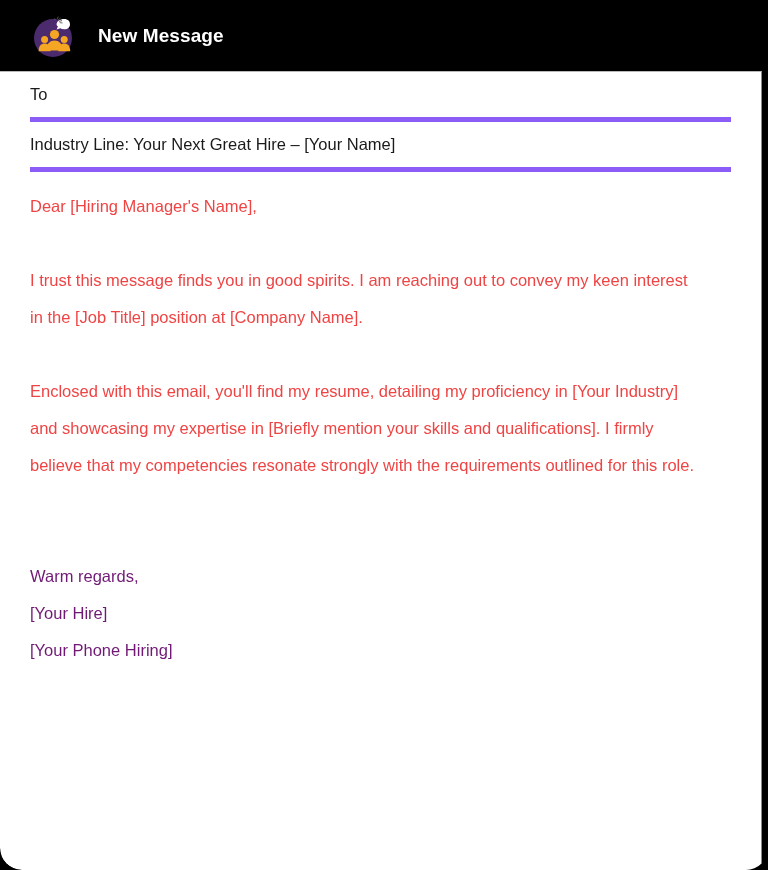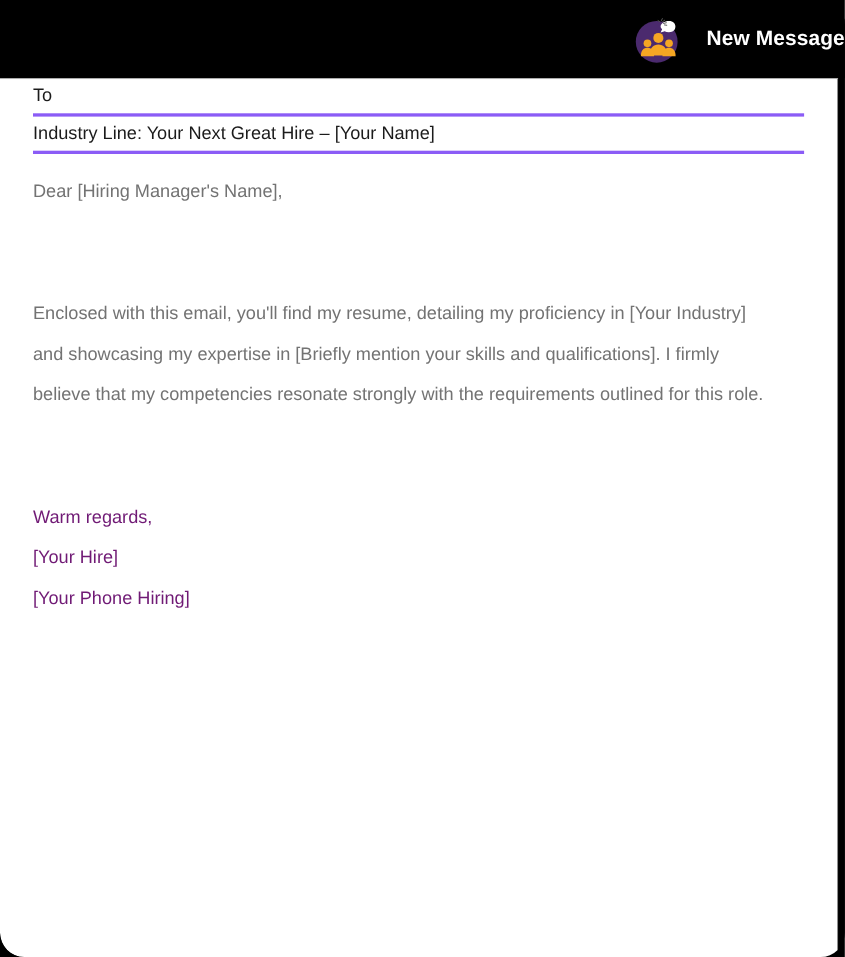--- a/index.html
+++ b/index.html
@@ -27,21 +27,20 @@
   }
 
   
   .titlebar {
     height: 71px;
     background: #000000;
     display: flex;
     align-items: center;
     padding-left: 32px;
     box-sizing: border-box;
-    justify-content: flex-end;
   }
   .app-logo {
     width: 46px;
     height: 46px;
     flex: 0 0 46px;
     position: relative;
   }
   .app-logo svg { display: block; }
   .app-title {
     color: #ffffff;
@@ -62,24 +61,24 @@
     background: #ffffff;
     border-top: 1px solid #b9b9b9;
     border-right: 1px solid #8a8a8a;
     border-bottom-left-radius: 22px;
     box-sizing: border-box;
     padding: 0 30px;
     overflow: hidden;
   }
 
   .field-row {
-    height: 34px;
+    height: 50px;
     display: flex;
     align-items: center;
-    border-bottom: 3px solid #8b5cf6;
+    border-bottom: 5px solid #8b5cf6;
     box-sizing: border-box;
   }
   .field-label,
   .field-value {
     font-size: 16.5px;
     color: #1b1b1b;
     line-height: 1.2;
     white-space: nowrap;
   }
   .field-input {
@@ -91,21 +90,21 @@
     color: #1b1b1b;
     width: 100%;
     padding: 0;
   }
 
   .body-area {
     padding-top: 16px;
   }
   .body-para {
     font-size: 16.5px;
-    color: #737373;
+    color: #ef4444;
     line-height: 37px;
     margin: 0;
     max-width: 672px;
   }
   .body-spacer {
     height: 37px;
   }
   .sig-line {
     font-size: 16.5px;
     color: #701a75;
@@ -151,20 +150,21 @@
     <div class="field-row">
       <span class="field-value">Industry Line: Your Next Great Hire – [Your Name]</span>
     </div>
 
     <div class="body-area">
 
       <p class="body-para">Dear [Hiring Manager's Name],</p>
 
       <div class="body-spacer"></div>
 
+      <p class="body-para">I trust this message finds you in good spirits. I am reaching out to convey my keen interest in the [Job Title] position at [Company Name].</p>
 
       <div class="body-spacer"></div>
 
       <p class="body-para">Enclosed with this email, you'll find my resume, detailing my proficiency in [Your Industry] and showcasing my expertise in [Briefly mention your skills and qualifications]. I firmly believe that my competencies resonate strongly with the requirements outlined for this role.</p>
 
       <div class="body-spacer"></div>
 
 
       <div class="body-spacer"></div>
 

